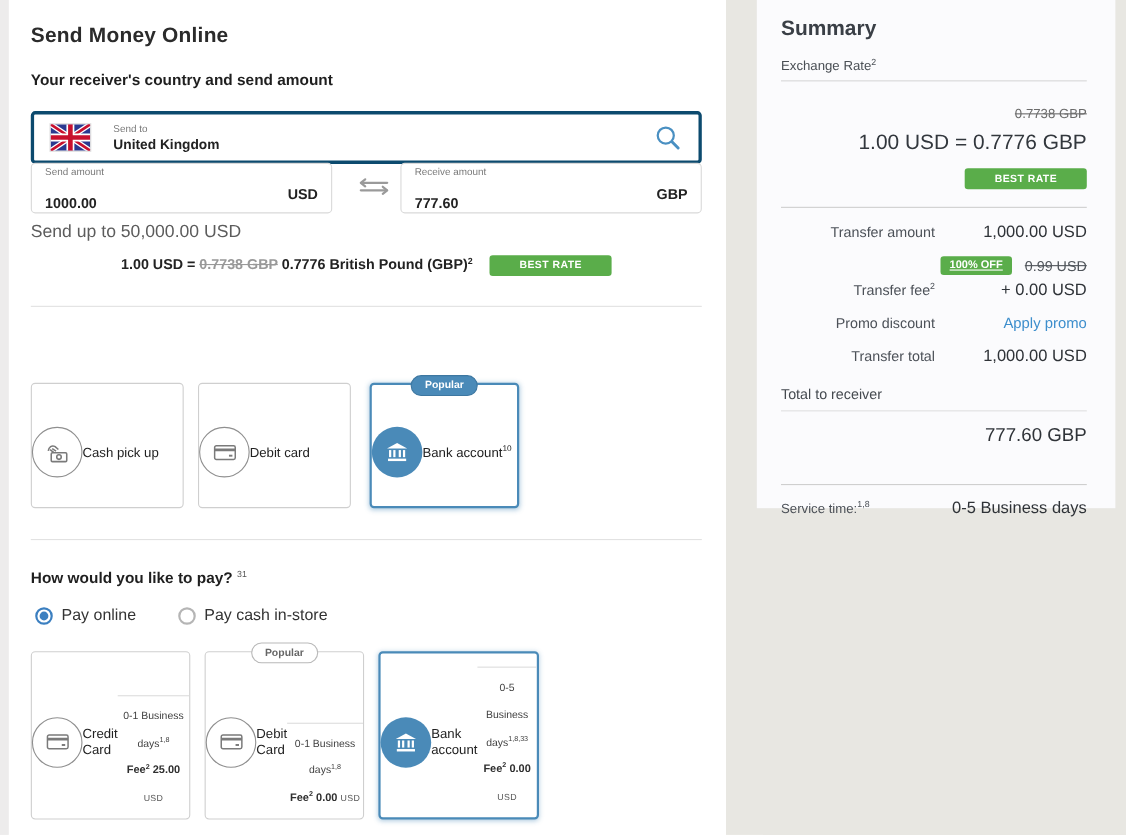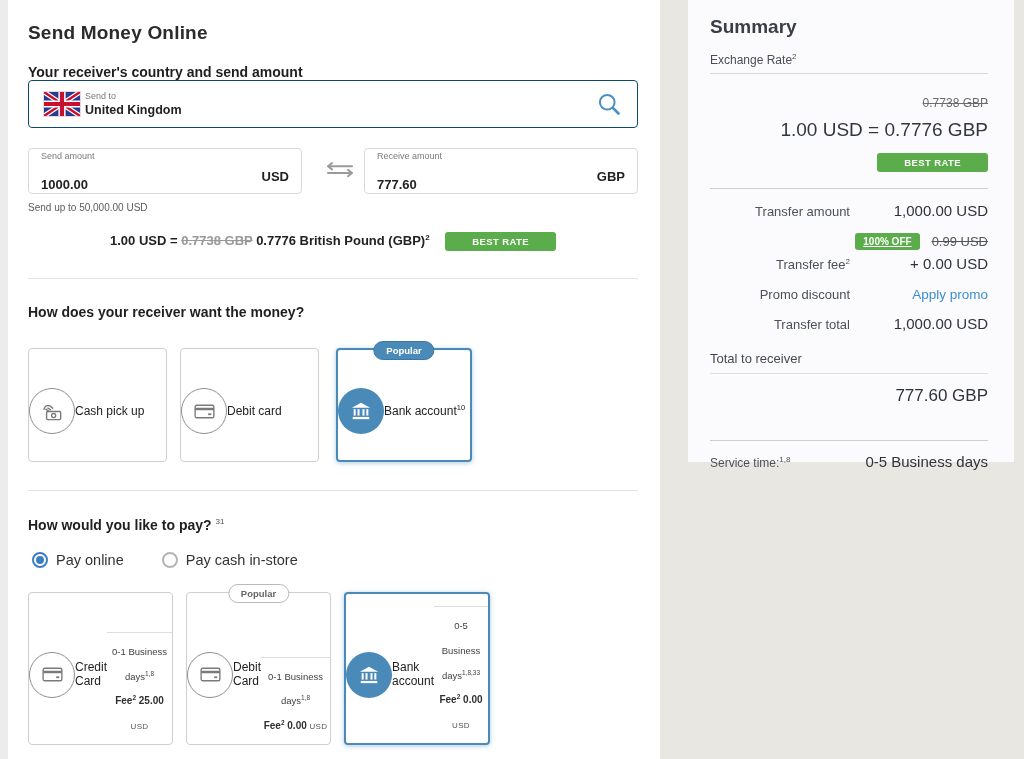--- a/index.html
+++ b/index.html
@@ -11,23 +11,23 @@
   .left-strip { position:absolute; left:0; top:0; width:8px; height:759px; background:#edecec; }
   .right-bg  { position:absolute; left:660px; top:0; width:364px; height:759px; background:#e8e7e2; }
 
   
   .main { position:absolute; left:28px; top:0; width:610px; height:759px; }
   .page-title { position:absolute; top:22px; left:0; font-size:19px; font-weight:700; color:#2b2b2b; letter-spacing:.2px; }
   .sub-heading { position:absolute; left:0; font-size:14px; font-weight:700; color:#1f1f1f; }
   .h-receiver-country { top:64px; }
 
   .country-box {
-    position:absolute; top:80px; left:0; width:610px; height:48px;
-    background:#fff; border:1px solid #0c4a6e; border-radius:4px;
-    display:flex; align-items:center; padding:0 14px; gap:4px; cursor:pointer;
+    position:absolute; top:101px; left:0; width:610px; height:48px;
+    background:#fff; border:3px solid #0c4a6e; border-radius:4px;
+    display:flex; align-items:center; padding:0 14px; gap:20px; cursor:pointer;
   }
   .flag { flex:0 0 auto; display:flex; border:1px solid #ddd; }
   .field-col { display:flex; flex-direction:column; gap:2px; }
   .tiny-label { font-size:9px; color:#7a7a7a; }
   .country-name { font-size:12.5px; font-weight:700; color:#222; }
   .search-btn { margin-left:auto; display:flex; align-items:center; cursor:pointer; }
 
   .amount-box {
     position:absolute; top:148px; height:46px; width:274px;
     background:#fff; border:1px solid #d9d9d9; border-radius:4px;
@@ -36,21 +36,21 @@
   .amount-box.send { left:0; }
   .amount-box.receive { left:336px; }
   .amount-col { flex:1; display:flex; flex-direction:column; gap:16px; }
   .amount-input {
     border:none; outline:none; background:transparent; width:100%;
     font-family:"Liberation Sans", sans-serif; font-size:13px; font-weight:700; color:#222; padding:0;
   }
   .currency { font-size:13px; font-weight:700; color:#222; margin-top:10px; }
   .swap { position:absolute; top:158px; left:288px; width:48px; text-align:center; cursor:pointer; }
 
-  .send-limit { position:absolute; top:202px; left:0; font-size:10px; color:#5c5c5c; }
+  .send-limit { position:absolute; top:202px; left:0; font-size:16px; color:#5c5c5c; }
 
   .rate-line { position:absolute; top:232px; left:0; width:610px; text-align:center;
                font-size:13px; font-weight:700; color:#222; white-space:nowrap; }
   .strike { text-decoration:line-through; color:#999; }
   .rate-sup { font-size:8px; vertical-align:super; }
   .badge-green {
     display:inline-block; background:#5aad4a; color:#fff; font-size:9.5px; font-weight:700;
     padding:4px 27px; border-radius:3px; letter-spacing:.4px; vertical-align:middle; margin-left:12px;
   }
 
@@ -197,21 +197,20 @@
 
   <div class="send-limit">Send up to 50,000.00 USD</div>
 
   <div class="rate-line">
     <span>1.00 USD = </span><span class="strike">0.7738 GBP</span><span> 0.7776 British Pound (GBP)</span><span class="rate-sup">2</span>
     <span class="badge-green">BEST RATE</span>
   </div>
 
   <div class="divider div1"></div>
 
-  <h2 class="sub-heading h-receive-method">How does your receiver want the money?</h2>
 
   <div class="tiles1">
     <div class="tile t1-0">
       <span class="icon-circle">
         <svg width="26" height="26" viewBox="0 0 24 24" fill="none" stroke="#7a7a7a" stroke-width="1.3">
           <rect x="7" y="12.5" width="13" height="7.5" rx="1"></rect>
           <circle cx="13.5" cy="16.2" r="1.9"></circle>
           <path d="M4.5 11 C5 7.5 7.5 6.2 10 7.2 M10 7.2 L13 9.8 M7.8 9 L11 11.2 M6 10 L9 12.2"></path>
         </svg>
       </span>

